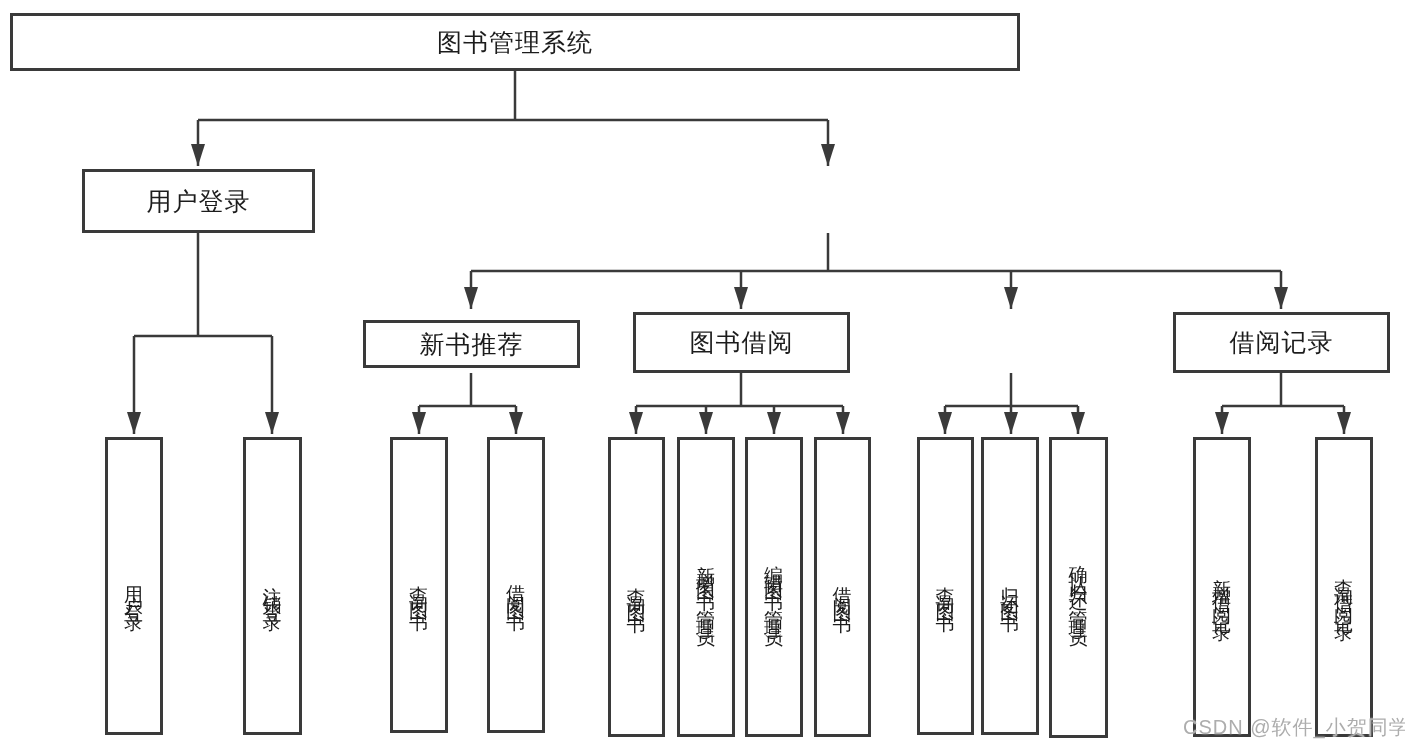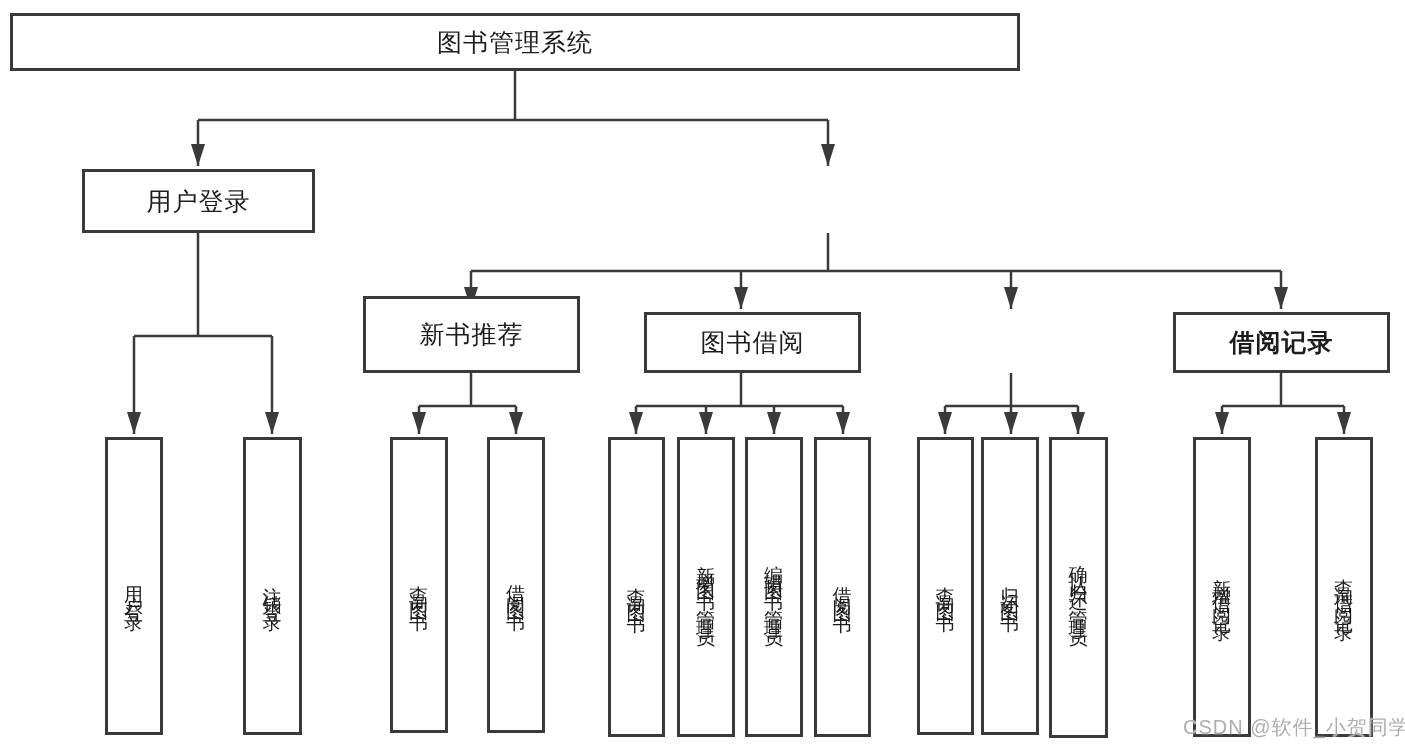--- a/index.html
+++ b/index.html
@@ -85,23 +85,23 @@
         <line x1="1222" y1="406" x2="1344" y2="406"></line>
         <line x1="1222" y1="406" x2="1222" y2="434" marker-end="url(#arw)"></line>
         <line x1="1344" y1="406" x2="1344" y2="434" marker-end="url(#arw)"></line>
       </g>
   </svg>
 
   <div class="box h" style="left:10px; top:13px; width:1010px; height:58px;">图书管理系统</div>
 
   <div class="box h" style="left:82px; top:169px; width:233px; height:64px;">用户登录</div>
 
-  <div class="box h" style="left:363px; top:296px; width:217px; height:77px;">新书推荐</div>
-  <div class="box h" style="left:633px; top:312px; width:217px; height:61px;margin-left:11px;">图书借阅</div>
-  <div class="box h" style="left:1173px; top:312px; width:217px; height:61px;font-weight:bold;">借阅记录</div>
+  <div class="box h" style="left:363px; top:320px; width:217px; height:48px;">新书推荐</div>
+  <div class="box h" style="left:633px; top:312px; width:217px; height:61px;">图书借阅</div>
+  <div class="box h" style="left:1173px; top:312px; width:217px; height:61px;">借阅记录</div>
 
   <div class="box v" style="left:105px; top:437px; width:58px; height:298px;">用户登录</div>
   <div class="box v" style="left:243px; top:437px; width:59px; height:298px;">注销登录</div>
 
   <div class="box v" style="left:390px; top:437px; width:58px; height:296px;">查询图书</div>
   <div class="box v" style="left:487px; top:437px; width:58px; height:296px;">借阅图书</div>
 
   <div class="box v" style="left:608px; top:437px; width:57px; height:300px;">查询图书</div>
   <div class="box v" style="left:677px; top:437px; width:58px; height:300px;">新增图书（管理员）</div>
   <div class="box v" style="left:745px; top:437px; width:58px; height:300px;">编辑图书（管理员）</div>

